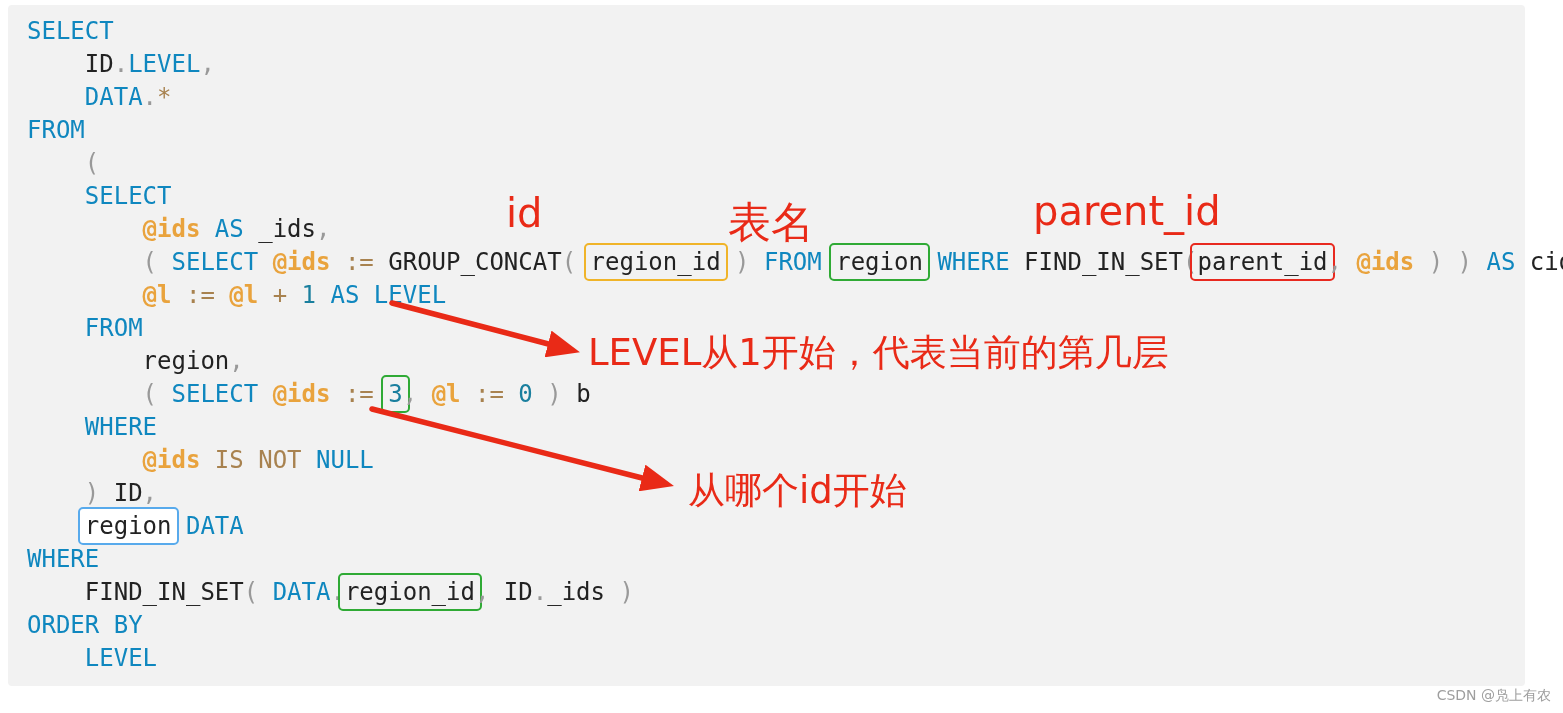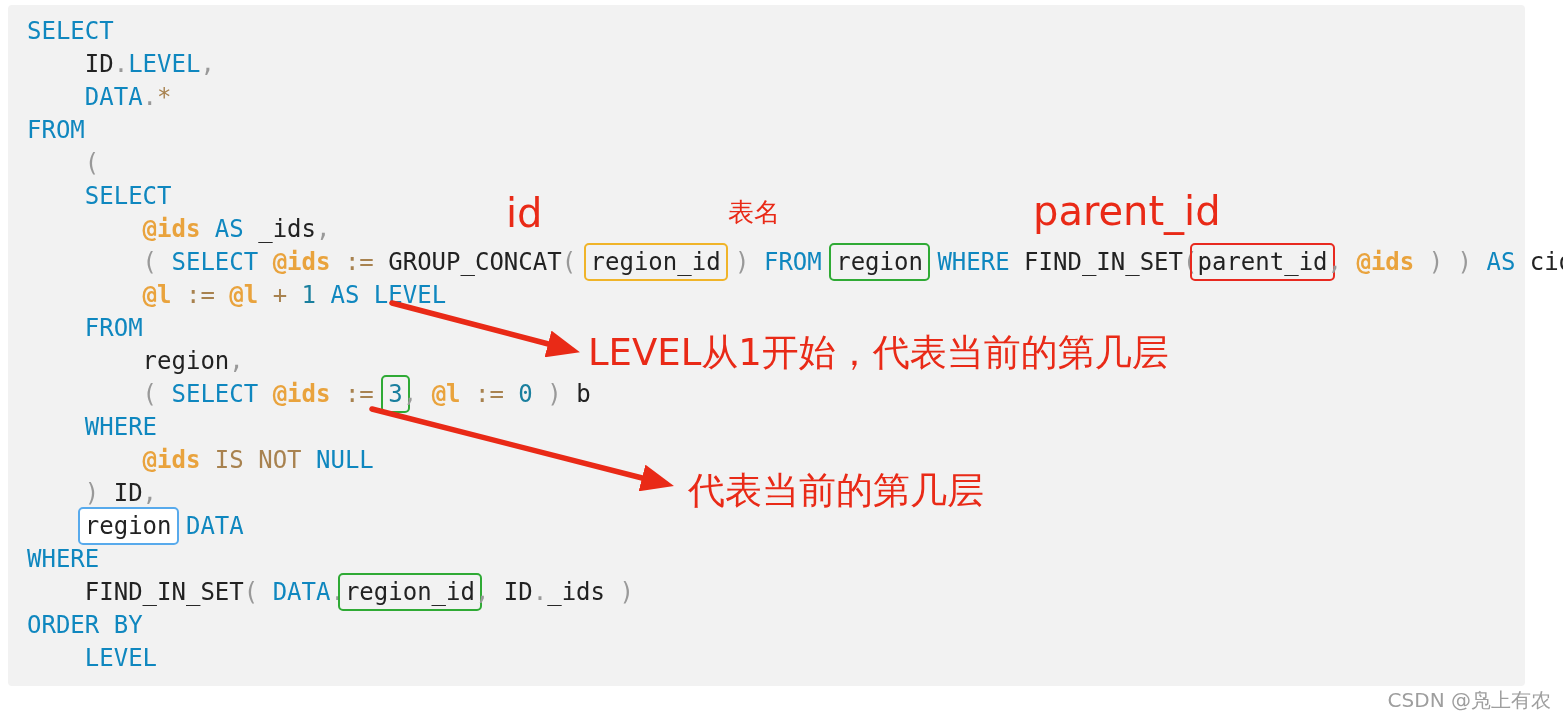--- a/index.html
+++ b/index.html
@@ -18,43 +18,43 @@
   .tk-nu { color:var(--number); }
   .tk-pl { color:var(--plain); }
   .box { border:2px solid transparent; border-radius:5px; padding:3px 5px; margin:0 -7px;text-align:right; }
   .box-orange { border-color:var(--box-orange); }
   .box-green  { border-color:var(--box-green); }
   .box-red    { border-color:var(--box-red); }
   .box-blue   { border-color:var(--box-blue); background:#ffffff; }
   .ann { position:absolute; color:var(--annotation-red); white-space:nowrap;
          font-family:"DejaVu Sans", sans-serif; line-height:1.15; }
   .ann-id     { left:506px;  top:190px; font-size:40px; }
-  .ann-table  { left:728px;  top:198px; font-size:26px; }
+  .ann-table  { left:728px;  top:198px; font-size:43px; }
   .ann-parent { left:1033px; top:188px; font-size:40px; }
   .ann-level  { left:588px;  top:332px; font-size:37px; }
   .ann-start  { left:688px;  top:470px; font-size:37px; }
   .arrows { position:absolute; left:0; top:0; pointer-events:none; }
   .arrows line { stroke:var(--annotation-red); stroke-width:5.5; stroke-linecap:round; }
   .arrows .head { fill:var(--annotation-red); }
-  .watermark { position:absolute; right:12px; top:687px; font-size:20px; color:#9e9e9e; }
+  .watermark { position:absolute; right:12px; top:687px; font-size:14px; color:#9e9e9e; }
 </style>
 </head>
 <body>
 
 <div class="page">
 
   <div class="panel">
     <div class="code"><div class="code-line"><span class="tk-kw">SELECT</span></div><div class="code-line"><span class="tk-pl">    </span><span class="tk-pl">ID</span><span class="tk-pu">.</span><span class="tk-kw">LEVEL</span><span class="tk-pu">,</span></div><div class="code-line"><span class="tk-pl">    </span><span class="tk-kw">DATA</span><span class="tk-pu">.</span><span class="tk-op">*</span></div><div class="code-line"><span class="tk-kw">FROM</span></div><div class="code-line"><span class="tk-pl">    </span><span class="tk-pu">(</span></div><div class="code-line"><span class="tk-pl">    </span><span class="tk-kw">SELECT</span></div><div class="code-line"><span class="tk-pl">        </span><span class="tk-va">@ids</span><span class="tk-pl"> </span><span class="tk-kw">AS</span><span class="tk-pl"> </span><span class="tk-pl">_ids</span><span class="tk-pu">,</span></div><div class="code-line"><span class="tk-pl">        </span><span class="tk-pu">(</span><span class="tk-pl"> </span><span class="tk-kw">SELECT</span><span class="tk-pl"> </span><span class="tk-va">@ids</span><span class="tk-pl"> </span><span class="tk-op">:=</span><span class="tk-pl"> </span><span class="tk-pl">GROUP_CONCAT</span><span class="tk-pu">(</span><span class="tk-pl"> </span><span class="tk-pl box box-orange">region_id</span><span class="tk-pl"> </span><span class="tk-pu">)</span><span class="tk-pl"> </span><span class="tk-kw">FROM</span><span class="tk-pl"> </span><span class="tk-pl box box-green">region</span><span class="tk-pl"> </span><span class="tk-kw">WHERE</span><span class="tk-pl"> </span><span class="tk-pl">FIND_IN_SET</span><span class="tk-pu">(</span><span class="tk-pl box box-red">parent_id</span><span class="tk-pu">,</span><span class="tk-pl"> </span><span class="tk-va">@ids</span><span class="tk-pl"> </span><span class="tk-pu">)</span><span class="tk-pl"> </span><span class="tk-pu">)</span><span class="tk-pl"> </span><span class="tk-kw">AS</span><span class="tk-pl"> </span><span class="tk-pl">cids</span><span class="tk-pu">,</span></div><div class="code-line"><span class="tk-pl">        </span><span class="tk-va">@l</span><span class="tk-pl"> </span><span class="tk-op">:=</span><span class="tk-pl"> </span><span class="tk-va">@l</span><span class="tk-pl"> </span><span class="tk-op">+</span><span class="tk-pl"> </span><span class="tk-nu">1</span><span class="tk-pl"> </span><span class="tk-kw">AS</span><span class="tk-pl"> </span><span class="tk-kw">LEVEL</span></div><div class="code-line"><span class="tk-pl">    </span><span class="tk-kw">FROM</span></div><div class="code-line"><span class="tk-pl">        </span><span class="tk-pl">region</span><span class="tk-pu">,</span></div><div class="code-line"><span class="tk-pl">        </span><span class="tk-pu">(</span><span class="tk-pl"> </span><span class="tk-kw">SELECT</span><span class="tk-pl"> </span><span class="tk-va">@ids</span><span class="tk-pl"> </span><span class="tk-op">:=</span><span class="tk-pl"> </span><span class="tk-nu box box-green">3</span><span class="tk-pu">,</span><span class="tk-pl"> </span><span class="tk-va">@l</span><span class="tk-pl"> </span><span class="tk-op">:=</span><span class="tk-pl"> </span><span class="tk-nu">0</span><span class="tk-pl"> </span><span class="tk-pu">)</span><span class="tk-pl"> </span><span class="tk-pl">b</span></div><div class="code-line"><span class="tk-pl">    </span><span class="tk-kw">WHERE</span></div><div class="code-line"><span class="tk-pl">        </span><span class="tk-va">@ids</span><span class="tk-pl"> </span><span class="tk-op">IS</span><span class="tk-pl"> </span><span class="tk-op">NOT</span><span class="tk-pl"> </span><span class="tk-kw">NULL</span></div><div class="code-line"><span class="tk-pl">    </span><span class="tk-pu">)</span><span class="tk-pl"> </span><span class="tk-pl">ID</span><span class="tk-pu">,</span></div><div class="code-line"><span class="tk-pl">    </span><span class="tk-pl box box-blue">region</span><span class="tk-pl"> </span><span class="tk-kw">DATA</span></div><div class="code-line"><span class="tk-kw">WHERE</span></div><div class="code-line"><span class="tk-pl">    </span><span class="tk-pl">FIND_IN_SET</span><span class="tk-pu">(</span><span class="tk-pl"> </span><span class="tk-kw">DATA</span><span class="tk-pu">.</span><span class="tk-pl box box-green">region_id</span><span class="tk-pu">,</span><span class="tk-pl"> </span><span class="tk-pl">ID</span><span class="tk-pu">.</span><span class="tk-pl">_ids</span><span class="tk-pl"> </span><span class="tk-pu">)</span></div><div class="code-line"><span class="tk-kw">ORDER BY</span></div><div class="code-line"><span class="tk-pl">    </span><span class="tk-kw">LEVEL</span></div></div>
   </div>
 
   <div class="ann ann-id">id</div>
   <div class="ann ann-table">表名</div>
   <div class="ann ann-parent">parent_id</div>
   <div class="ann ann-level">LEVEL从1开始，代表当前的第几层</div>
-  <div class="ann ann-start">代表当前的第几层</div>
+  <div class="ann ann-start">从哪个id开始</div>
 
   <svg class="arrows" width="1563" height="713" viewBox="0 0 1563 713">
     <defs>
       <marker id="ah" markerWidth="6" markerHeight="5" refX="1.5" refY="2.5" orient="auto" markerUnits="strokeWidth">
         <path class="head" d="M0,0 L6,2.5 L0,5 Z"></path>
       </marker>
     </defs>
     <line x1="392" y1="303" x2="556" y2="346" marker-end="url(#ah)"></line>
     <line x1="372" y1="409" x2="650" y2="480" marker-end="url(#ah)"></line>
   </svg>

